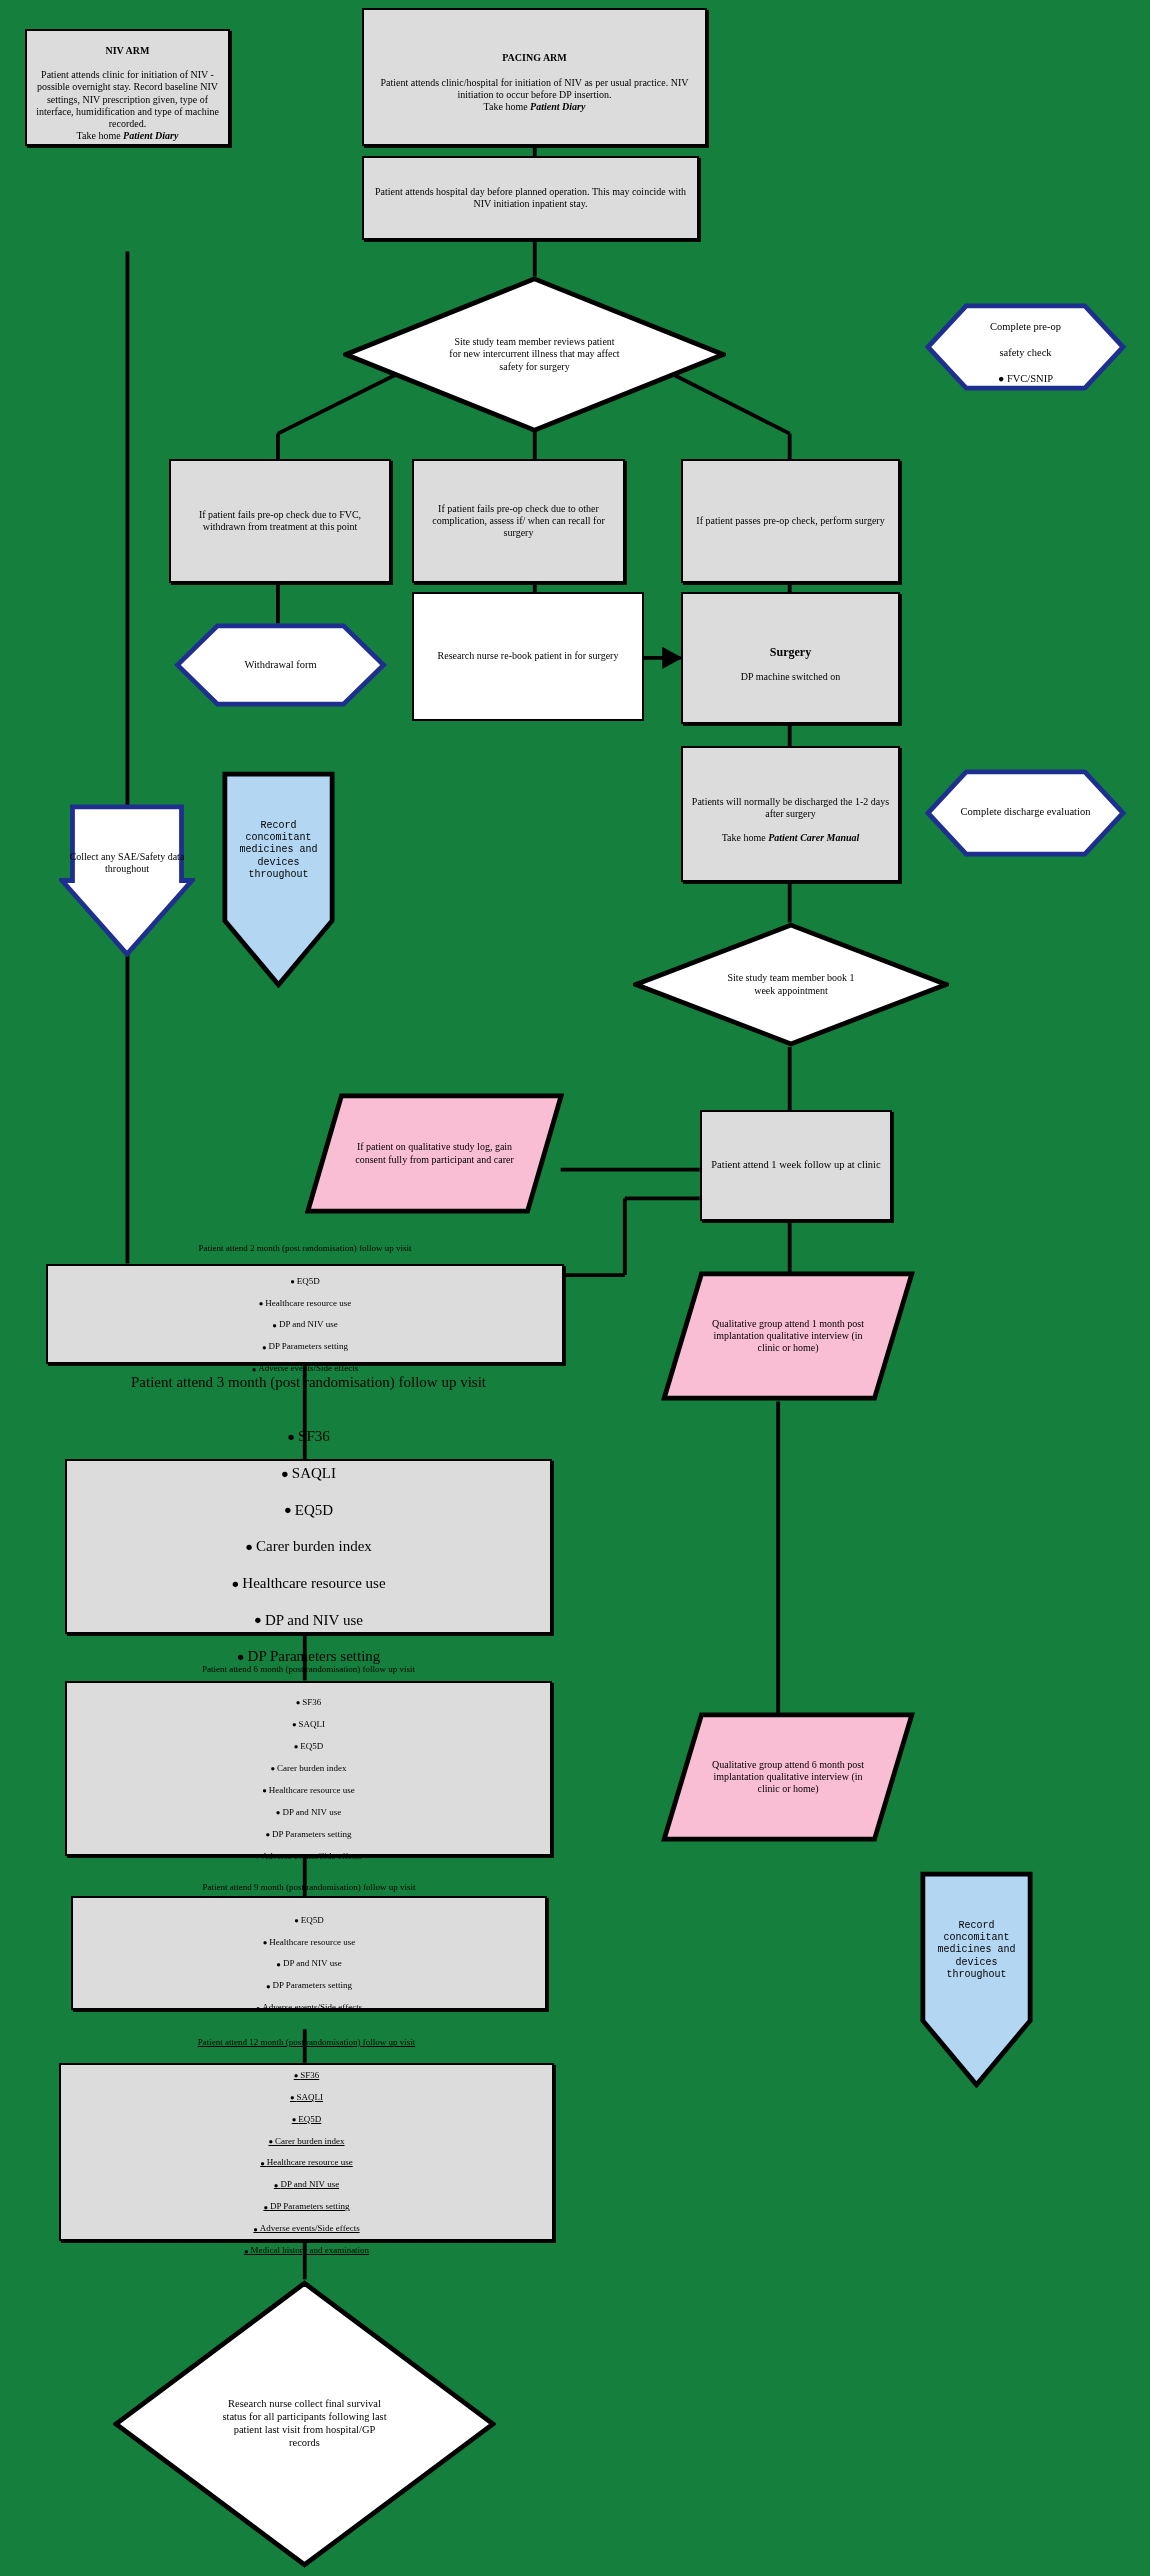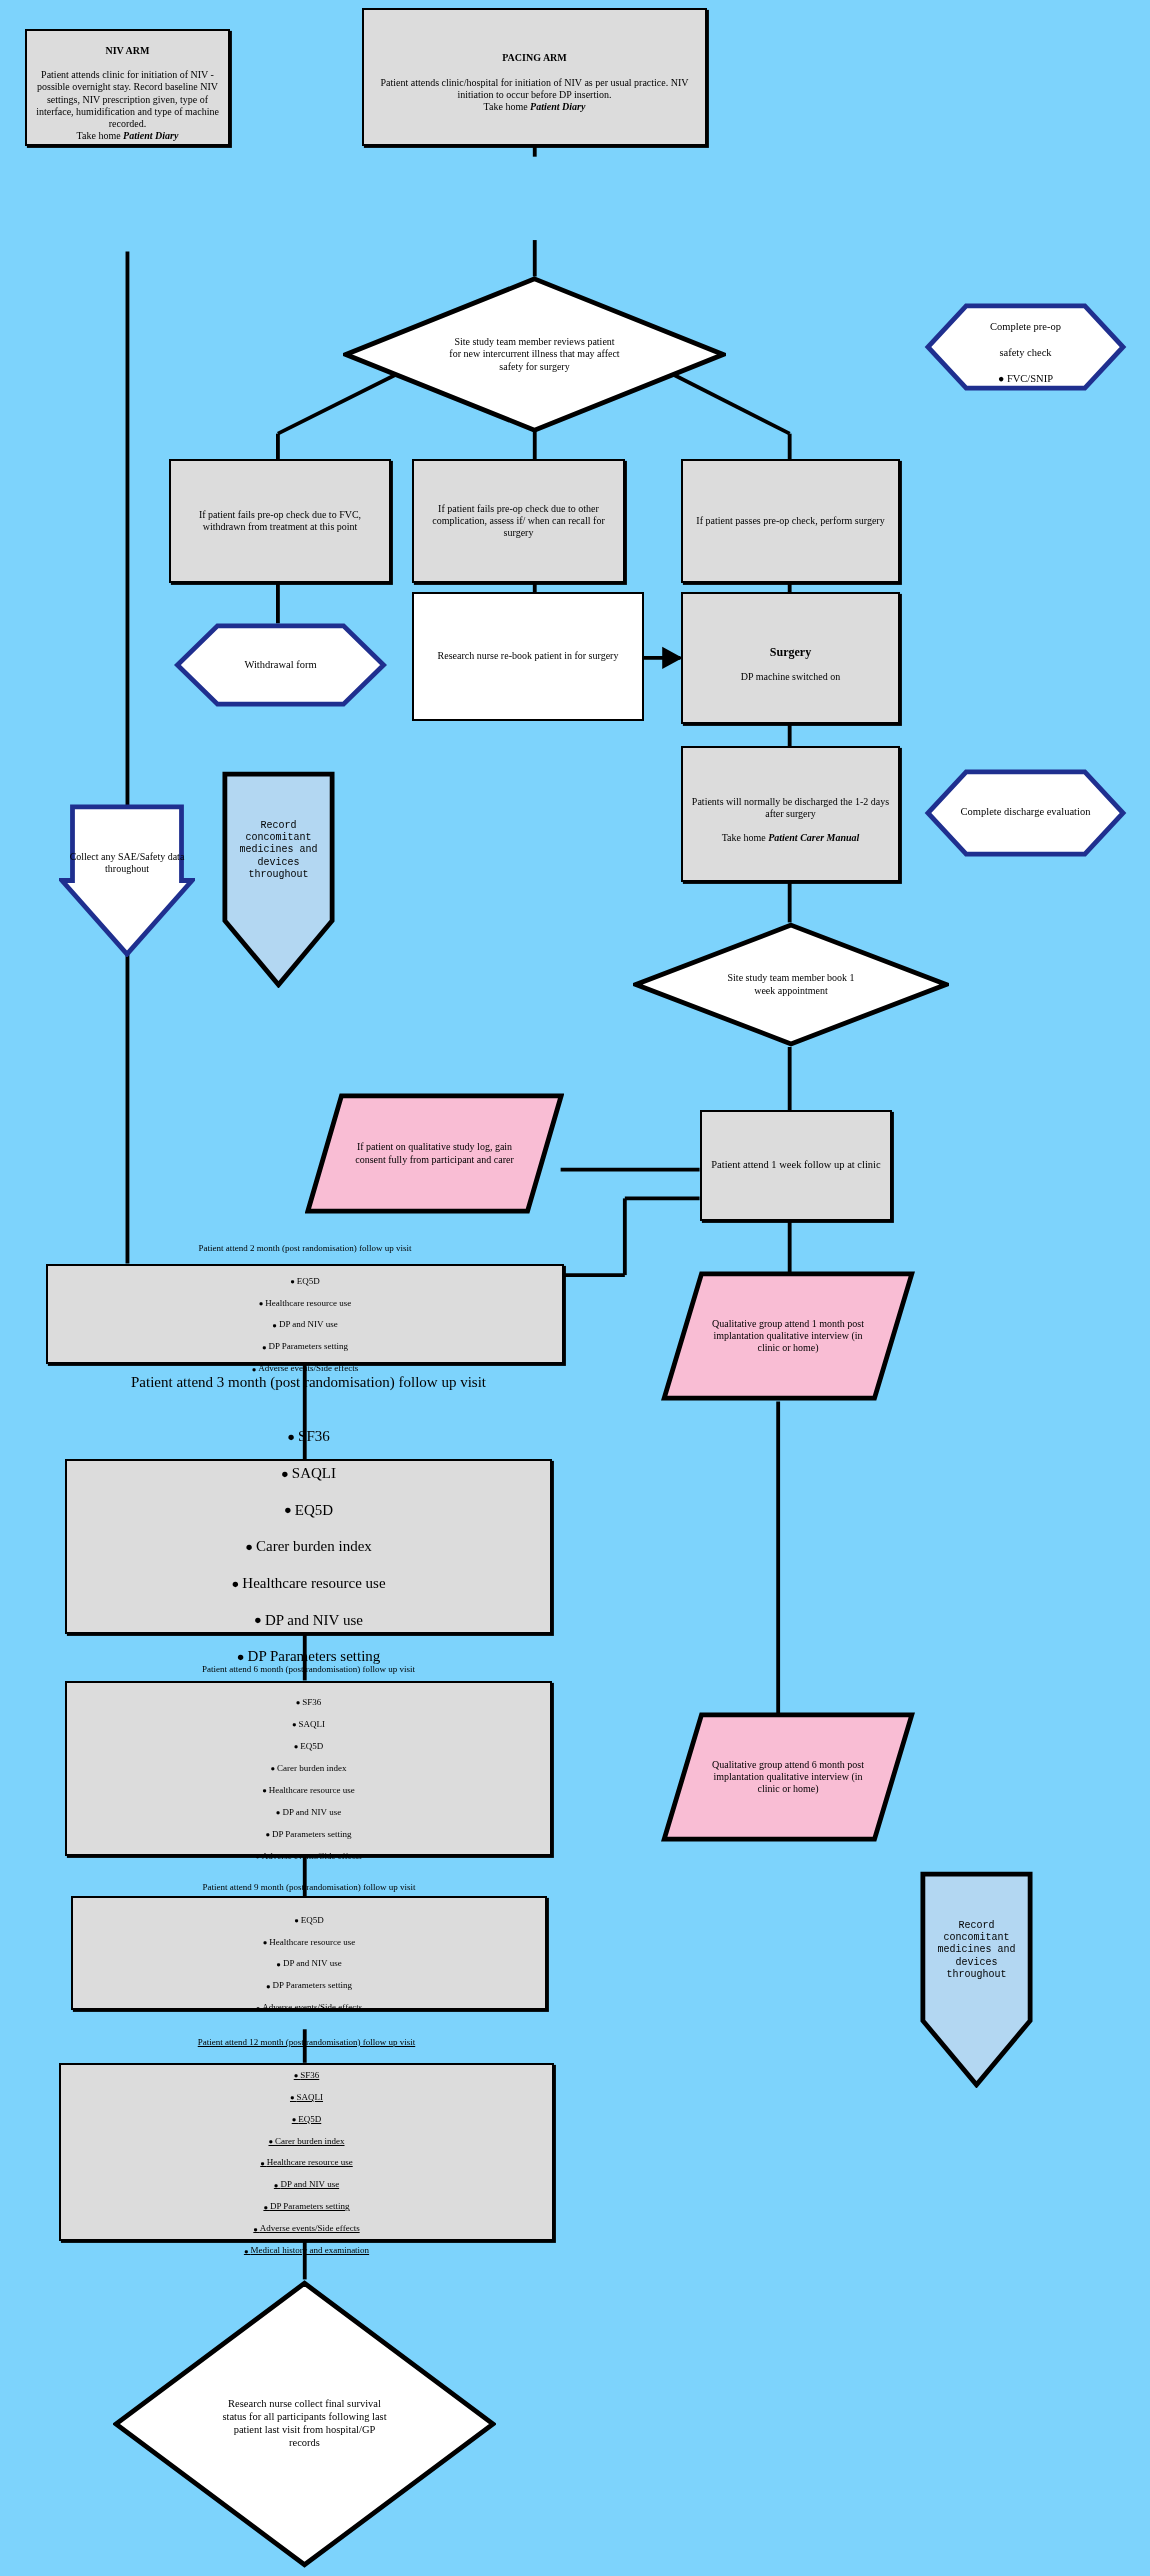--- a/index.html
+++ b/index.html
@@ -5,21 +5,21 @@
   html,body{margin:0;padding:0;background:#ffffff;}
   body{
     font-family:"Liberation Serif","DejaVu Serif",serif;
     color:#000;
     -webkit-font-smoothing:none;
   }
   #canvas{
     position:relative;
     width:1150px;
     height:2576px;
-    background:#7dd3fc;
+    background:#15803d;
     overflow:hidden;
   }
   
   .node{
     position:absolute;
     box-sizing:border-box;
     display:flex;
     align-items:center;
     justify-content:center;
     text-align:center;
@@ -149,20 +149,23 @@
   </div>
 
   <div class="node proc" style="left:362px;top:7.7px;width:345px;height:138px;font-size:10px;">
     <div class="txt">
       <span class="title">PACING ARM</span>
       <span>Patient attends clinic/hospital for initiation of NIV as per usual practice. NIV initiation to occur before DP insertion.</span>
       <span>Take home </span><span class="bi">Patient Diary</span>
     </div>
   </div>
 
+  <div class="node proc" style="left:362px;top:156px;width:337px;height:84px;font-size:10px;">
+    <div class="txt">Patient attends hospital day before planned operation. This may coincide with NIV initiation inpatient stay.</div>
+  </div>
 
   <div class="node diamond" style="left:343px;top:276px;width:383px;height:157px;font-size:10px;">
     <svg width="383" height="157" viewBox="0 0 400 164">
       <polygon points="200,3 397,82 200,161 3,82" fill="#ffffff" stroke="#000" stroke-width="5"></polygon>
     </svg>
     <div class="txt" style="max-width:182px;">Site study team member reviews patient for new intercurrent illness that may affect safety for surgery</div>
   </div>
 
   <div class="node hexagon" style="left:924px;top:303px;width:203px;height:88px;font-size:10.5px;">
     <svg width="203" height="88" viewBox="0 0 212 92">

